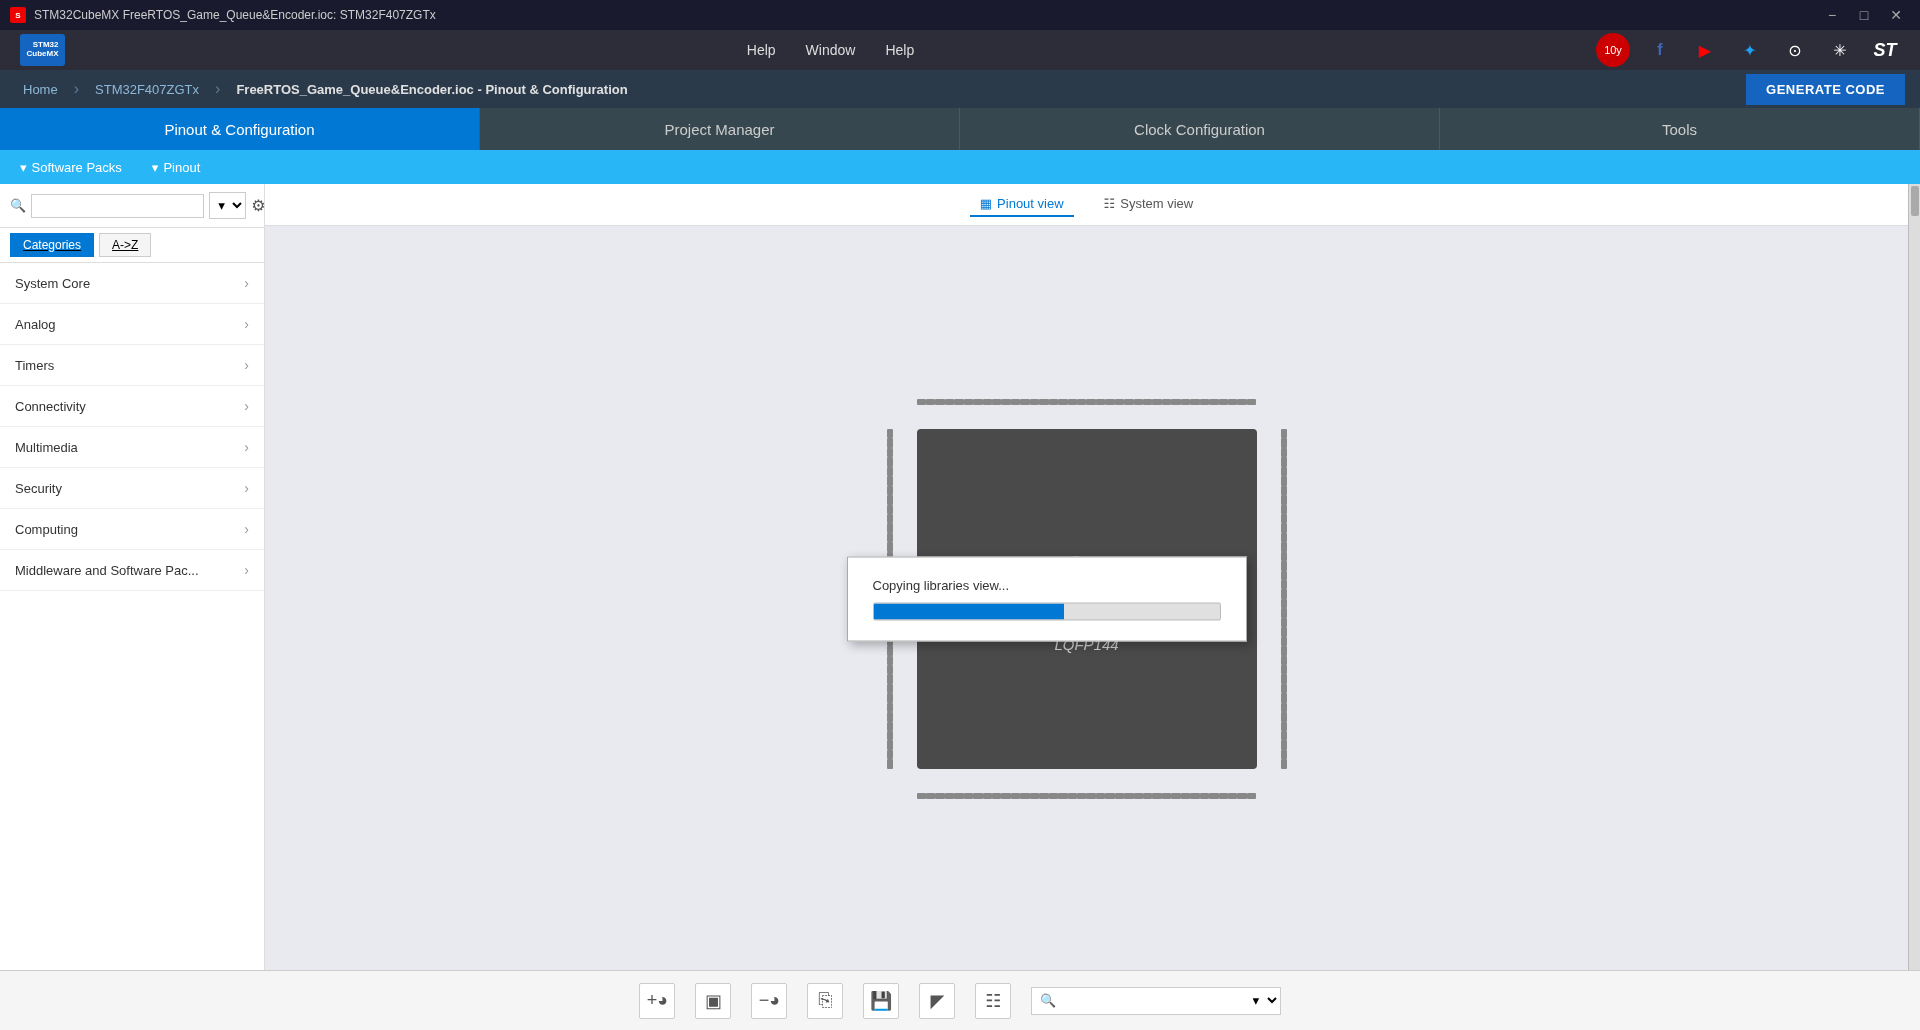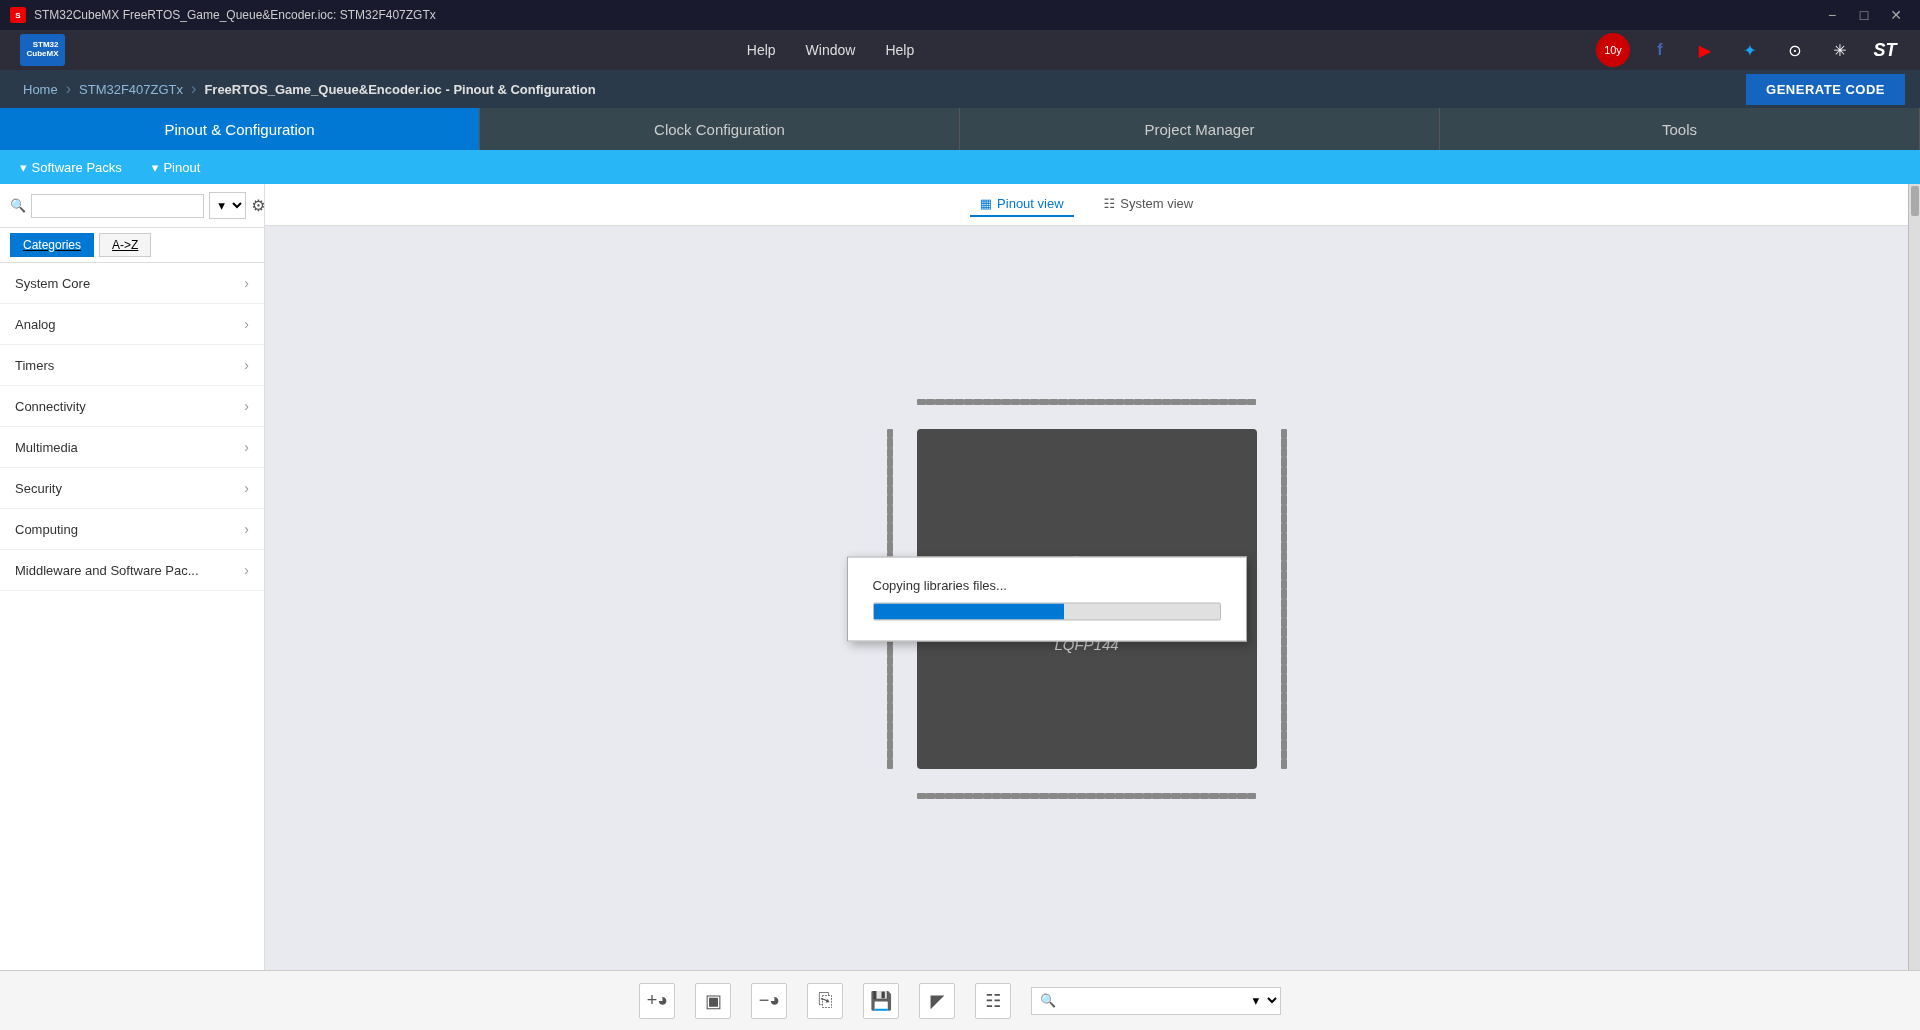--- a/index.html
+++ b/index.html
@@ -38,21 +38,21 @@
     .menu-social { display: flex; gap: 15px; align-items: center; }
     .social-icon { width: 30px; height: 30px; display: flex; align-items: center; justify-content: center; color: white; font-size: 16px; cursor: pointer; }
 
     
     .breadcrumb {
       background: #2b3a4a;
       height: 38px;
       display: flex;
       align-items: center;
       padding: 16px 15px;
-      gap: 0;
+      gap: 8px;
     }
     .bread-item { color: #8db8d8; font-size: 13px; cursor: pointer; padding: 0 8px; }
     .bread-sep { color: #5a7a9a; font-size: 16px; }
     .bread-active { color: #e0e0e0; font-weight: bold; }
     .generate-btn {
       margin-left: auto;
       background: #1565c0;
       color: white;
       border: none;
       padding: 8px 20px;
@@ -366,22 +366,22 @@
   <span class="bread-item">Home</span>
   <span class="bread-sep">›</span>
   <span class="bread-item">STM32F407ZGTx</span>
   <span class="bread-sep">›</span>
   <span class="bread-item bread-active">FreeRTOS_Game_Queue&amp;Encoder.ioc - Pinout &amp; Configuration</span>
   <button class="generate-btn">GENERATE CODE</button>
 </div>
 
 <div class="tab-bar">
   <div class="tab active">Pinout &amp; Configuration</div>
+  <div class="tab">Project Manager</div>
   <div class="tab">Clock Configuration</div>
-  <div class="tab">Project Manager</div>
   <div class="tab">Tools</div>
 </div>
 
 <div class="sub-tab-bar">
   <div class="sub-tab">
     <span>▾</span>
     <span>Software Packs</span>
   </div>
   <div class="sub-tab">
     <span>▾</span>
@@ -614,21 +614,21 @@
         </div>
 
         <div class="chip-body">
           <div class="st-logo">ST</div>
           <div class="chip-name">STM32F407ZGTx</div>
           <div class="chip-package">LQFP144</div>
         </div>
       </div>
 
       <div class="progress-dialog">
-        <div class="progress-label">Copying libraries files...</div>
+        <div class="progress-label">Copying libraries view...</div>
         <div class="progress-bar-bg">
           <div class="progress-bar-fill" style="width:55%"></div>
         </div>
       </div>
 
     </div>
   </div>
 
   <div class="right-scroll">
     <div class="right-scroll-handle"></div>

